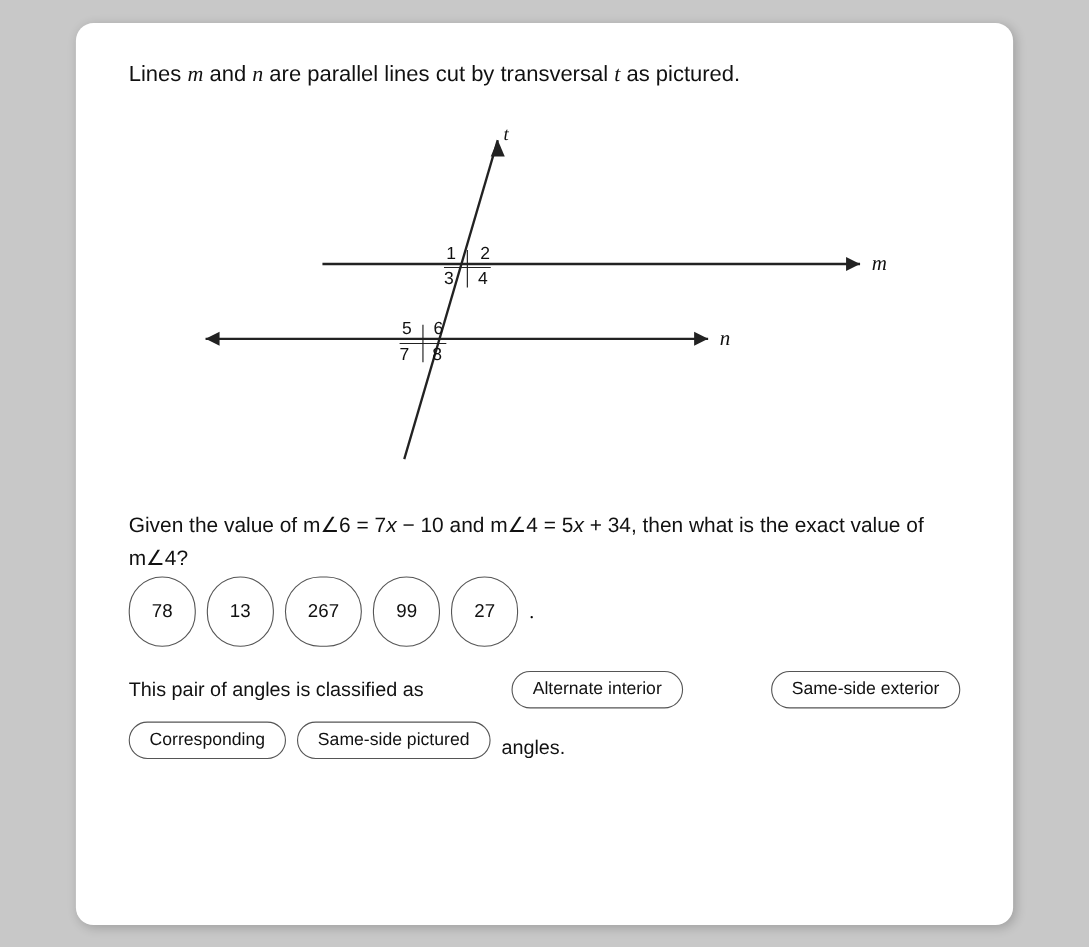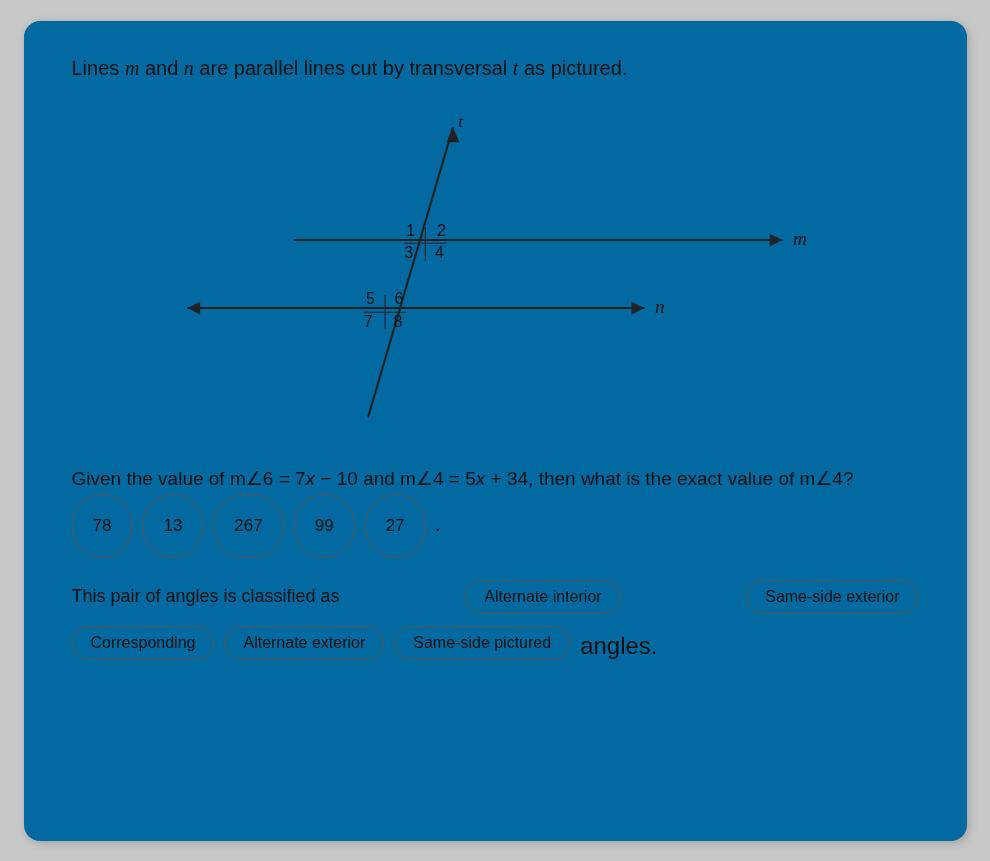--- a/index.html
+++ b/index.html
@@ -5,23 +5,23 @@
     * { box-sizing: border-box; margin: 0; padding: 0; }
     body {
       background: #c8c8c8;
       display: flex;
       justify-content: center;
       align-items: center;
       min-height: 100vh;
       font-family: 'Times New Roman', Times, serif;
     }
     .card {
-      background: #0369a1;
+      background: #ffffff;
       border-radius: 16px;
-      width: 943px;
+      width: 852px;
       min-height: 820px;
       padding: 36px 48px 40px 48px;
       position: relative;
       box-shadow: 2px 2px 10px rgba(0,0,0,0.2);
     }
     .problem-text {
       font-size: 20px;
       color: #111;
       margin-bottom: 24px;
       font-family: Arial, sans-serif;
@@ -97,21 +97,21 @@
       border: 1.8px solid #555;
       border-radius: 50px;
       background: transparent;
       padding: 7px 18px;
       font-size: 16px;
       color: #111;
       cursor: pointer;
       font-family: Arial, sans-serif;
     }
     .angles-suffix {
-      font-size: 24px;
+      font-size: 18px;
       color: #111;
       font-family: Arial, sans-serif;
     }
   </style>
 </head>
 <body>
 
 <div class="card">
 
   <p class="problem-text">
@@ -174,18 +174,17 @@
   </div>
 
   <div class="classification-row">
     <span class="class-label">This pair of angles is classified as</span>
     <button class="class-btn">Alternate interior</button>
     <button class="class-btn">Same-side exterior</button>
   </div>
 
   <div class="classification-row2">
     <button class="class-btn">Corresponding</button>
-    <button class="class-btn">Alternate exterior</button>
     <button class="class-btn">Same-side pictured</button>
     <span class="angles-suffix">angles.</span>
   </div>
 
 </div>
 
 </body></html>

